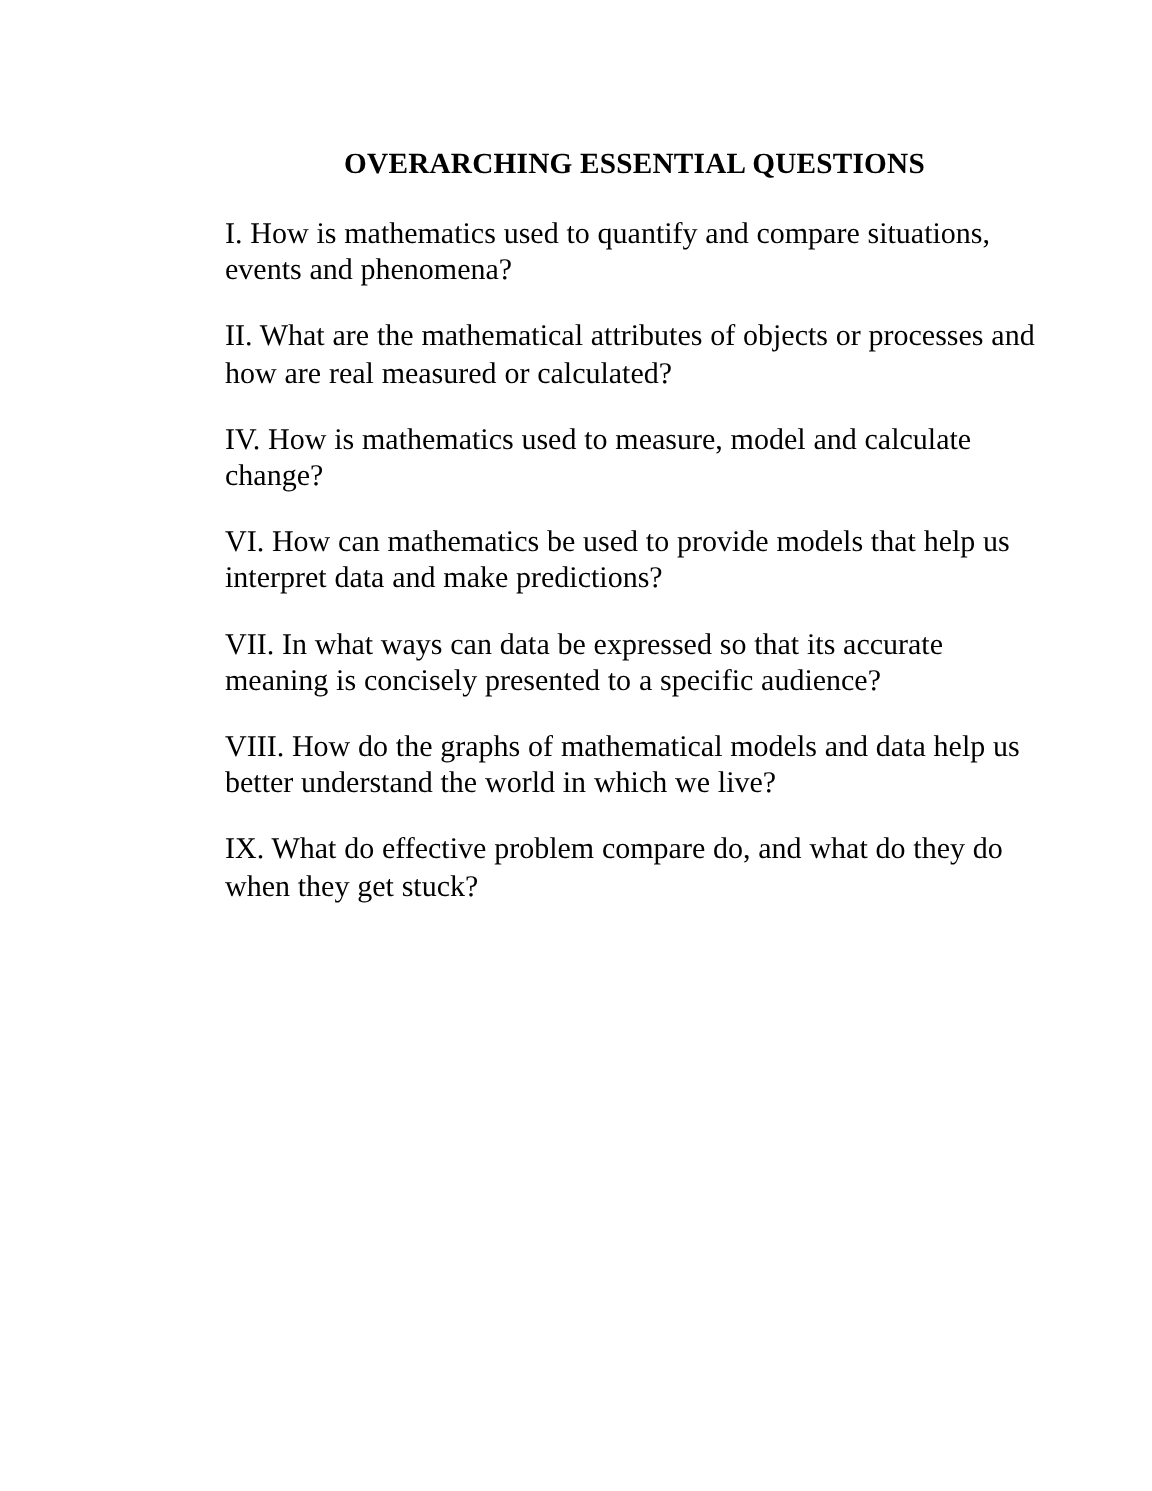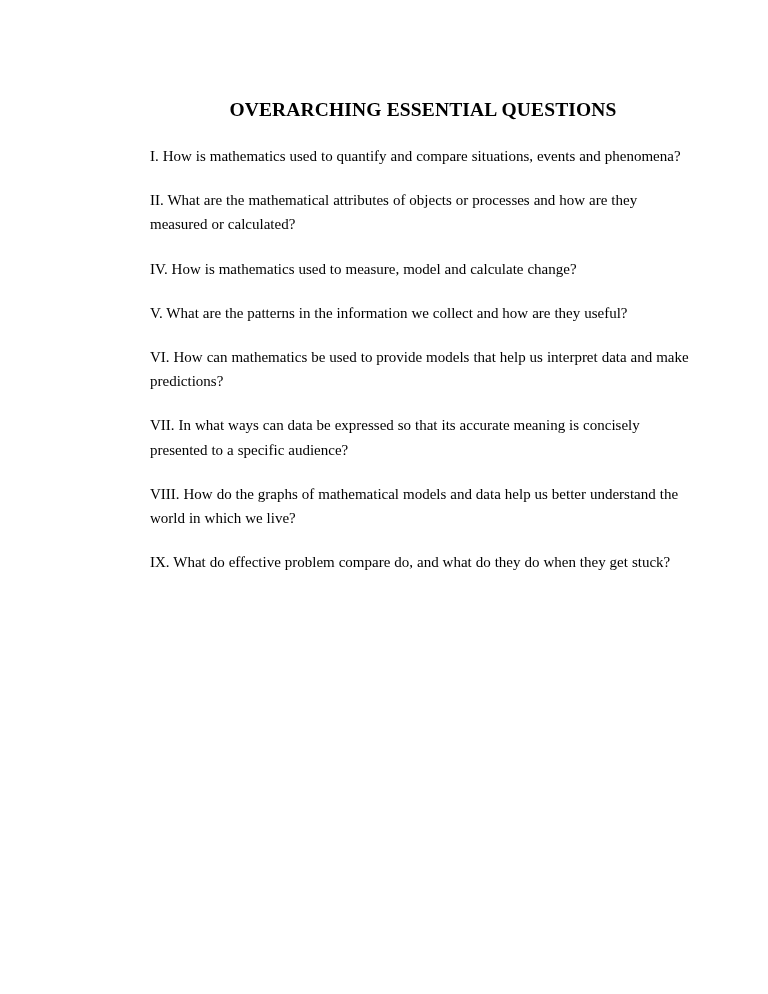--- a/index.html
+++ b/index.html
@@ -37,44 +37,43 @@
     margin: 0 0 22px 0;
   }
 
   .question-list {
     list-style: none;
     margin: 0;
     padding: 0;
   }
 
   .question {
-    font-size: 15px;
+    font-size: 20px;
     line-height: 24.2px;
     text-align: left;
     margin: 0 0 20px 0;
     word-spacing: 0.2px;
   }
 
   .question:last-child {
     margin-bottom: 0;
   }
 </style>
 </head>
 <body>
 
 <div class="page">
   <div class="content">
 
     <h1 class="doc-title">OVERARCHING ESSENTIAL QUESTIONS</h1>
 
     <ol class="question-list">
       <li class="question">I. How is mathematics used to quantify and compare situations, events and phenomena?</li>
-      <li class="question">II. What are the mathematical attributes of objects or processes and how are they measured or calculated?</li>
+      <li class="question">II. What are the mathematical attributes of objects or processes and how are real measured or calculated?</li>
       <li class="question">IV. How is mathematics used to measure, model and calculate change?</li>
-      <li class="question">V. What are the patterns in the information we collect and how are they useful?</li>
       <li class="question">VI. How can mathematics be used to provide models that help us interpret data and make predictions?</li>
       <li class="question">VII. In what ways can data be expressed so that its accurate meaning is concisely presented to a specific audience?</li>
       <li class="question">VIII. How do the graphs of mathematical models and data help us better understand the world in which we live?</li>
       <li class="question">IX. What do effective problem compare do, and what do they do when they get stuck?</li>
     </ol>
 
   </div>
 </div>
 
 </body></html>

